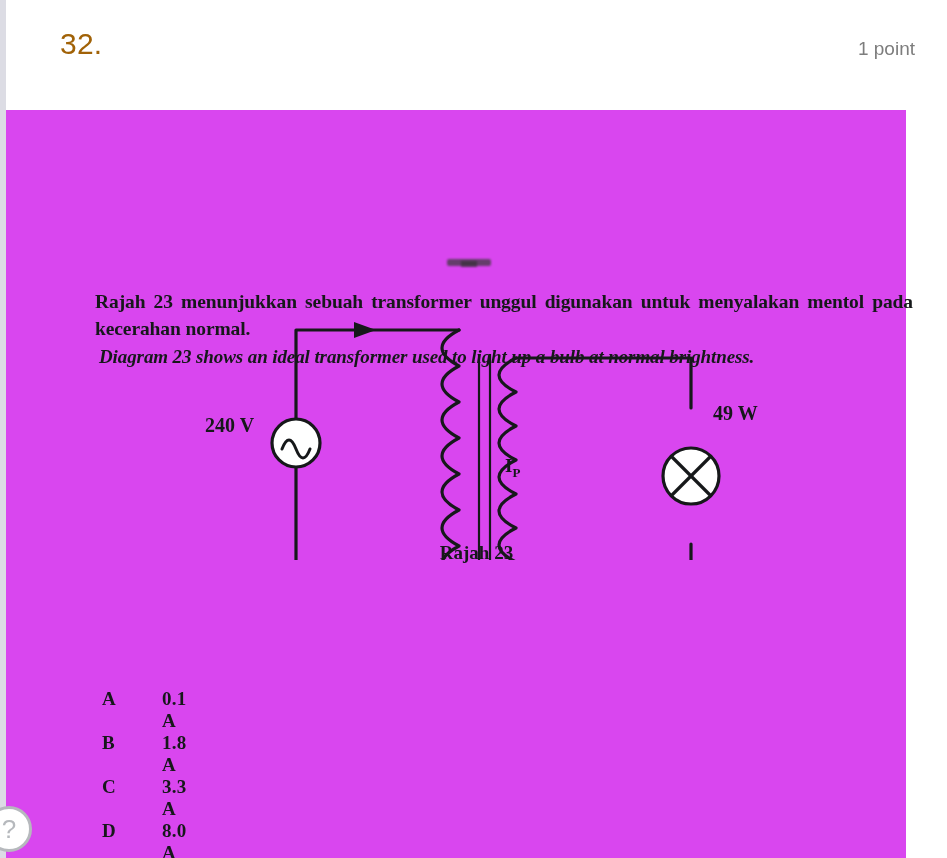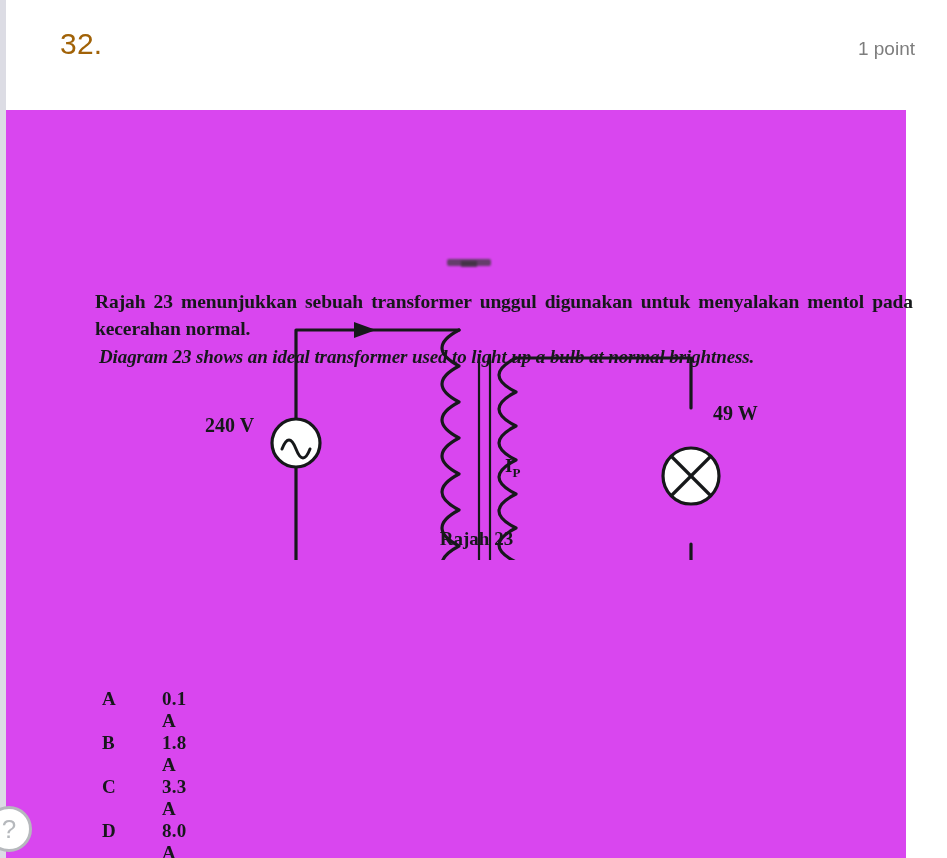--- a/index.html
+++ b/index.html
@@ -103,20 +103,21 @@
     left: 150px; top: 160px;
     width: 680px; height: 290px;
   }
   .caption {
     position: absolute;
     width: 941px;
     text-align: center;
     font-family: "Liberation Serif", serif;
     font-size: 19px;
     color: #16181a;
+    margin-top: 14px;
   }
   .caption-my { left: 0; top: 418px; font-weight: 700; }
   .caption-en { left: 0; top: 446px; font-weight: 700; font-style: italic; }
 
   
   .dlabel {
     position: absolute;
     font-family: "Liberation Serif", serif;
     font-weight: 700;
     color: #16181a;

